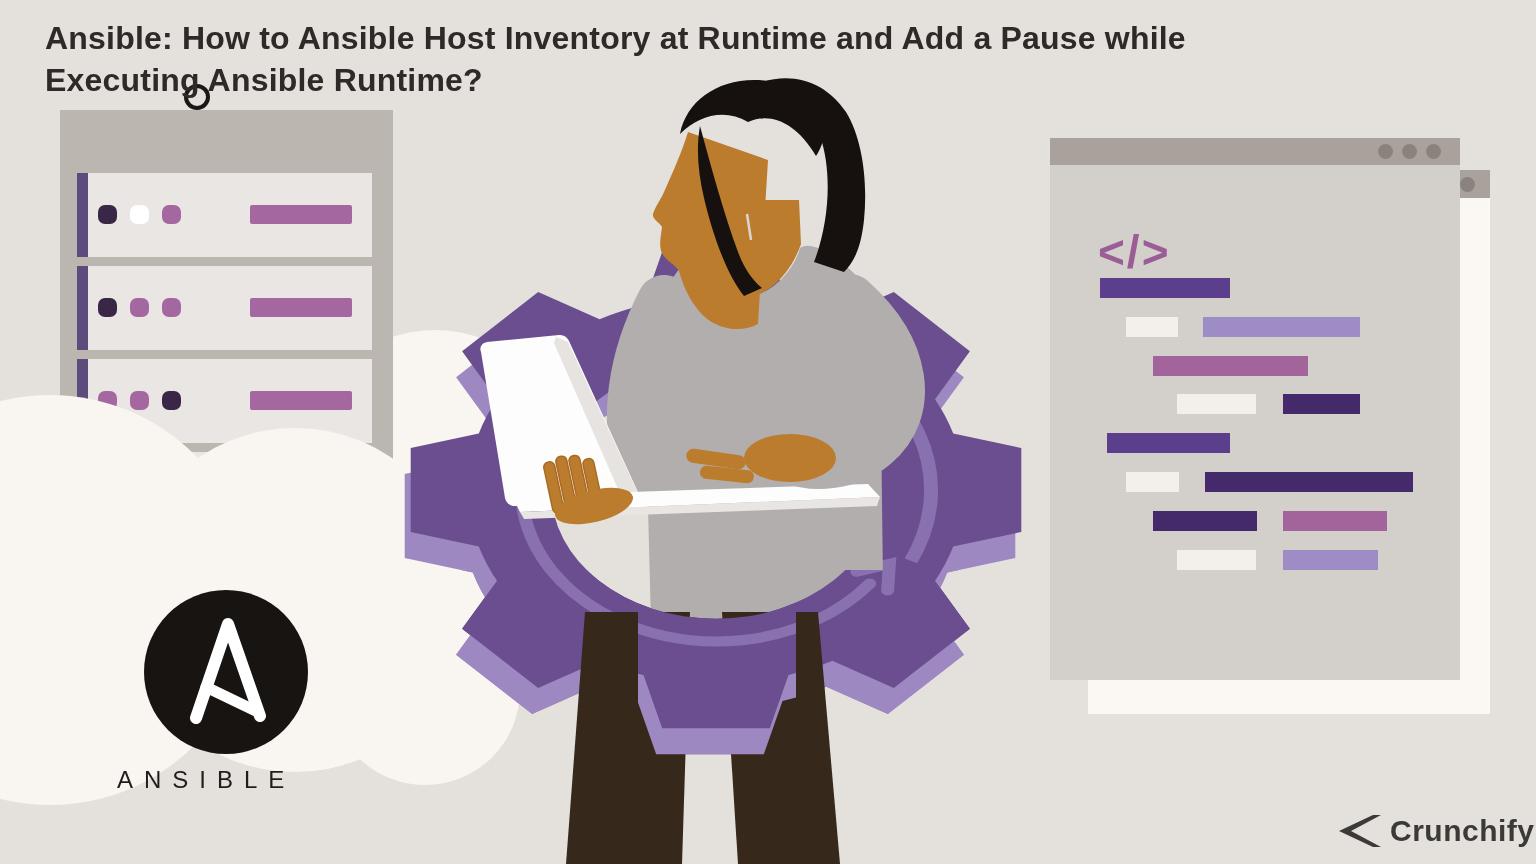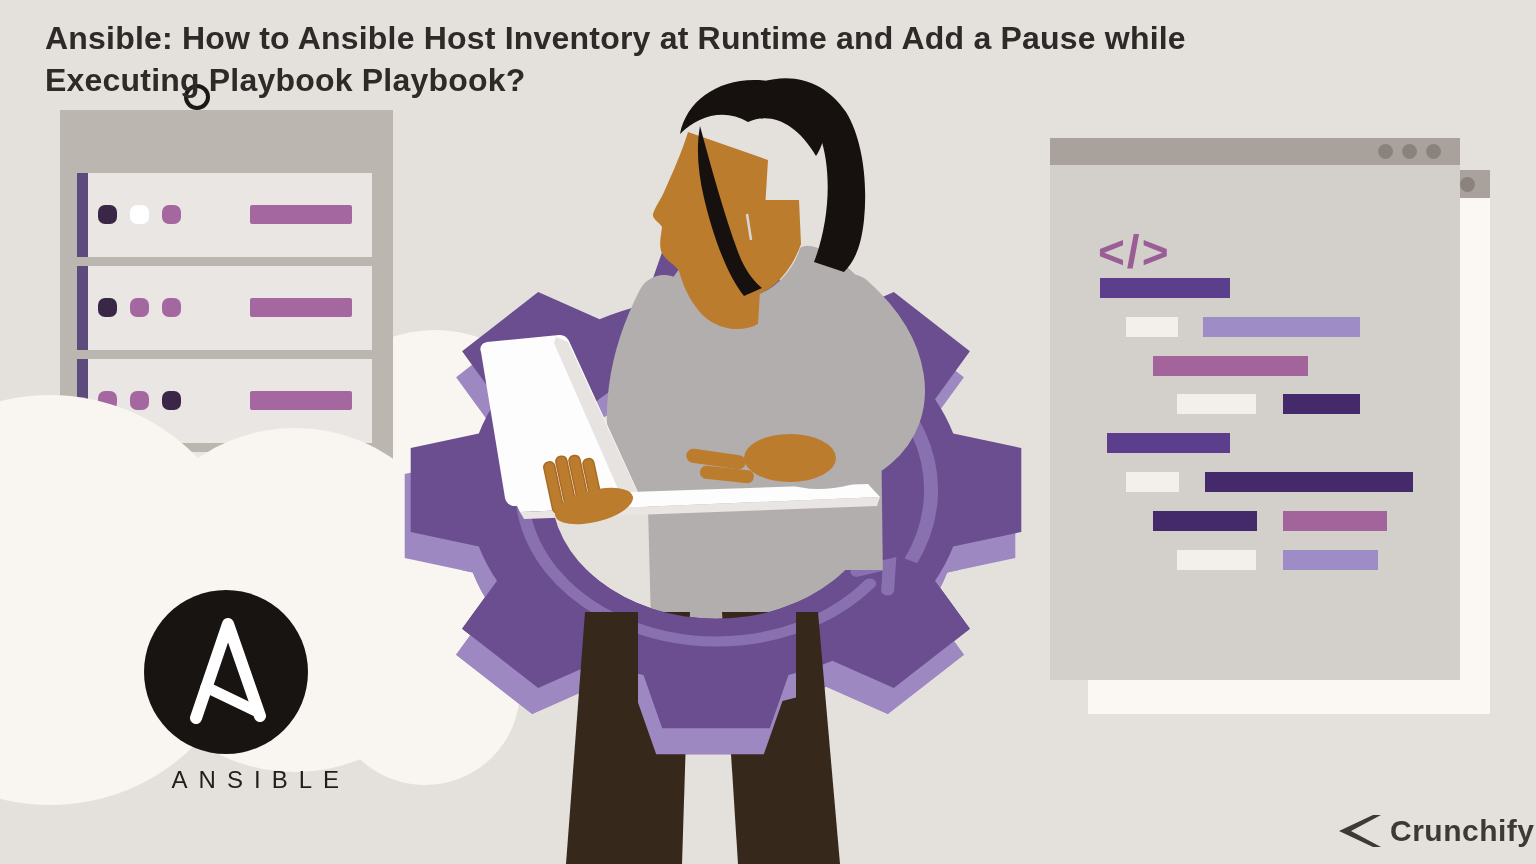--- a/index.html
+++ b/index.html
@@ -26,21 +26,21 @@
   .editor-back-titlebar{position:absolute;left:0;top:0;width:100%;height:28px;background:#a8a19c;}
   .editor-front{position:absolute;left:1050px;top:138px;width:410px;height:542px;background:#d3cfca;}
   .editor-titlebar{position:absolute;left:0;top:0;width:100%;height:27px;background:#a8a19c;}
   .editor-dot{position:absolute;top:6px;width:15px;height:15px;border-radius:50%;background:#8a827d;}
   .editor-body{position:absolute;left:0;top:27px;width:100%;height:515px;}
   .code-symbol{position:absolute;left:48px;top:60px;font-weight:700;font-size:46px;color:#9b5d96;letter-spacing:2px;}
   .code-seg{position:absolute;height:20px;}
 
   
   .ansible-circle{position:absolute;left:144px;top:590px;width:164px;height:164px;border-radius:50%;background:#181412;}
-  .ansible-wordmark{position:absolute;left:106px;top:766px;width:244px;text-align:right;
+  .ansible-wordmark{position:absolute;left:106px;top:766px;width:244px;text-align:left;
         font-size:24px;font-weight:400;letter-spacing:11px;text-indent:11px;color:#201d1b;}
 
   
   .crunchify{position:absolute;left:1336px;top:814px;display:flex;align-items:center;gap:8px;}
   .crunchify-label{font-weight:700;font-size:30px;color:#3b3a37;letter-spacing:.5px;}
 </style>
 </head>
 <body>
 
 <div class="canvas">
@@ -200,21 +200,21 @@
       <g stroke="#ffffff" fill="none" stroke-linecap="round" stroke-linejoin="round">
         <path d="M 52,128 L 84,34 L 116,126" stroke-width="12"></path>
         <path d="M 62,97 L 114,122" stroke-width="11"></path>
       </g>
     </svg>
   </div>
   <div class="ansible-wordmark">ANSIBLE</div>
 
   <div class="title">
     <div>Ansible: How to Ansible Host Inventory at Runtime and Add a Pause while</div>
-    <div>Executing Playbook Playbook?</div>
+    <div>Executing Ansible Runtime?</div>
   </div>
 
   <div class="crunchify">
     <svg width="46" height="34" viewBox="0 0 44 34">
       <polygon points="2,17 36,1 44,1 14,17 44,33 36,33" fill="#3b3a37"></polygon>
     </svg>
     <span class="crunchify-label">Crunchify</span>
   </div>
 
 </div>

